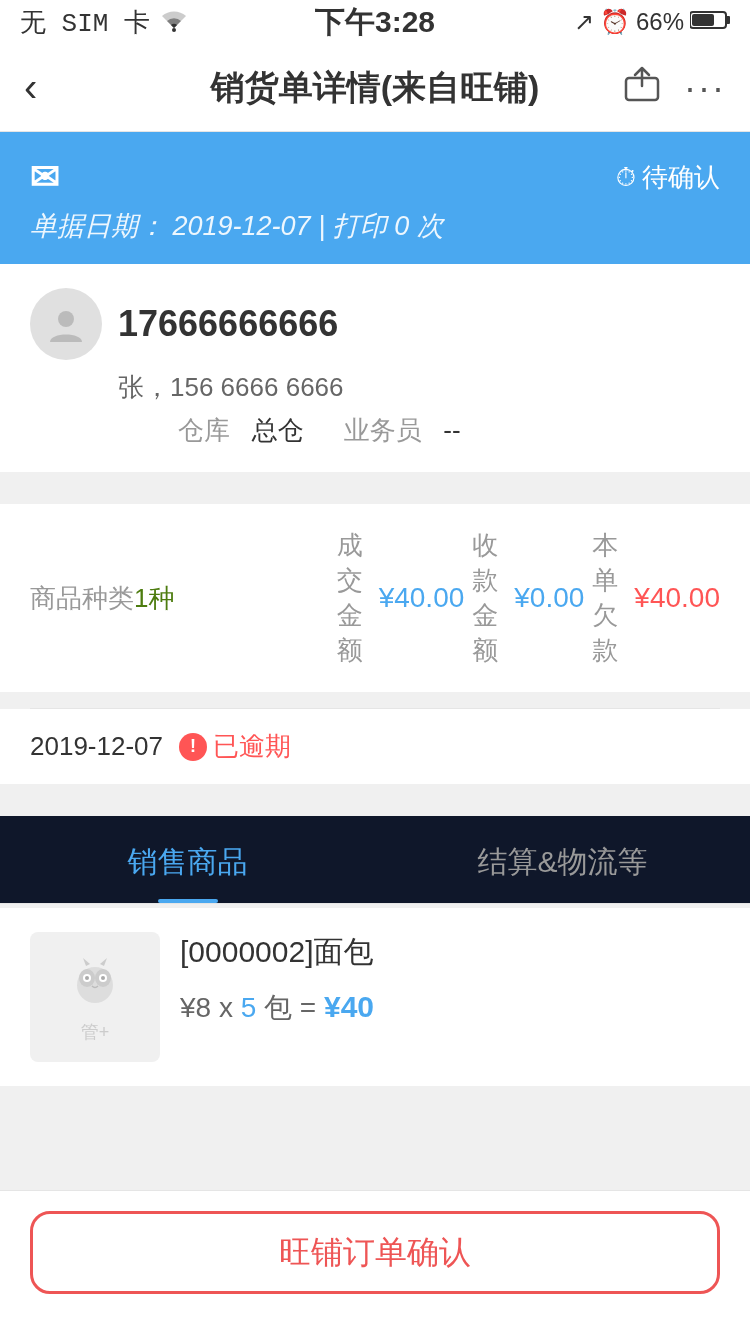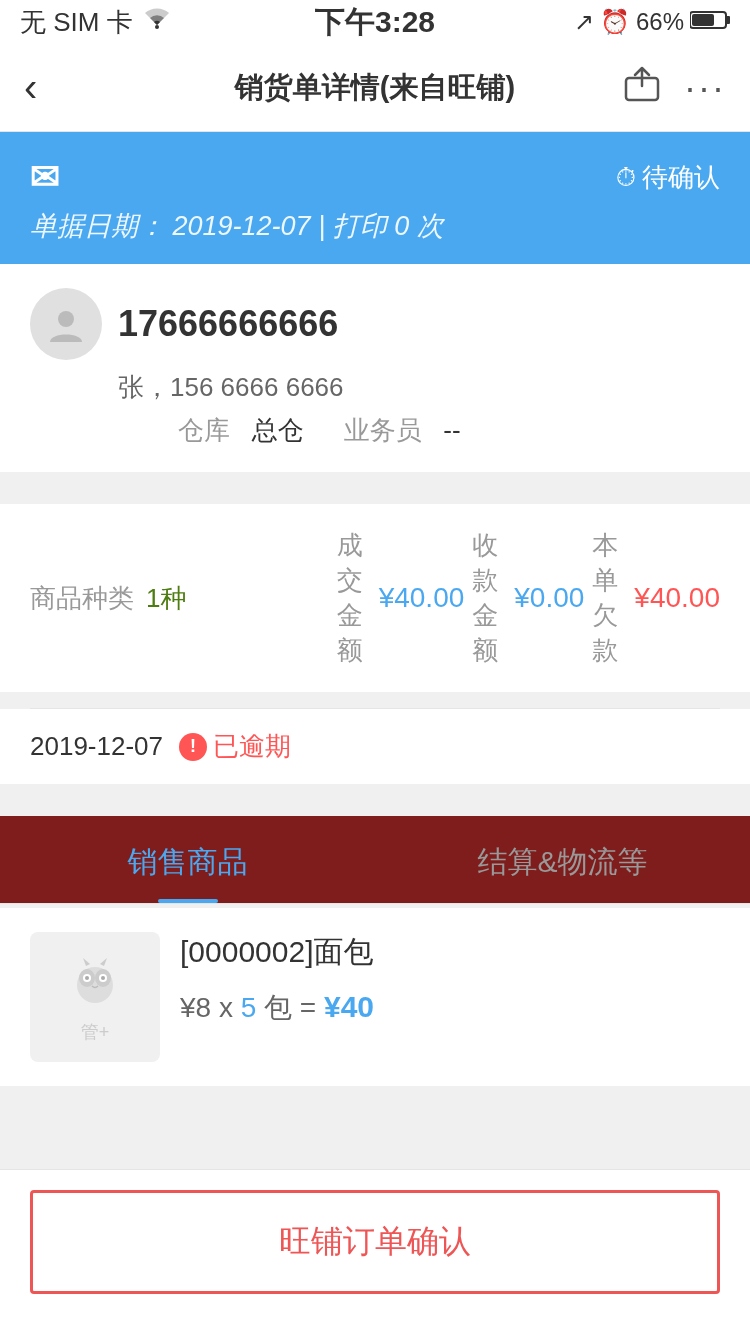--- a/index.html
+++ b/index.html
@@ -20,23 +20,24 @@
       background: #fff;
       display: flex;
       align-items: center;
       justify-content: space-between;
       padding: 0 20px;
       font-size: 26px;
       font-weight: 500;
     }
     .status-left {
       display: flex;
-      align-items: flex-start;
+      align-items: flex-end;
       gap: 8px;
       font-size: 26px;
+      font-family: Liberation Mono, monospace;
     }
     .status-center {
       font-size: 30px;
       font-weight: 600;
       position: absolute;
       left: 50%;
       transform: translateX(-50%);
     }
     .status-right {
       display: flex;
@@ -59,21 +60,21 @@
     .nav-back {
       font-size: 40px;
       color: #333;
       cursor: pointer;
       width: 60px;
     }
     .nav-title {
       position: absolute;
       left: 50%;
       transform: translateX(-50%);
-      font-size: 29px;
+      font-size: 34px;
       font-weight: 600;
       color: #333;
     }
     .nav-right {
       margin-left: auto;
       display: flex;
       align-items: center;
       gap: 24px;
     }
     .nav-icon {
@@ -172,21 +173,20 @@
     .amount-left {
       flex: 1;
       display: flex;
       flex-direction: column;
       justify-content: center;
     }
     .product-kind {
       font-size: 26px;
       color: #666;
       display: flex;
-      gap: 12px;
       align-items: flex-end;
     }
     .product-kind-label { color: #999; }
     .product-kind-value { color: #4d7c0f; }
     .amount-right {
       flex: 1;
       display: flex;
       flex-direction: row;
       align-items: flex-end;
       gap: 8px;
@@ -229,21 +229,21 @@
       display: flex;
       align-items: center;
       justify-content: center;
       color: #fff;
       font-size: 18px;
       font-weight: 700;
     }
 
     
     .tabs-section {
-      background: #7f1d1d;
+      background: #0f172a;
       margin-top: 16px;
       border-bottom: 1px solid #e5e5e5;
     }
     .tabs-row {
       display: flex;
       align-items: center;
     }
     .tab-item {
       flex: 1;
       text-align: center;
@@ -321,23 +321,23 @@
     .bottom-bar {
       position: fixed;
       bottom: 0;
       width: 750px;
       background: #fff;
       padding: 20px 30px 40px;
       border-top: 1px solid #e5e5e5;
     }
     .confirm-btn {
       width: 100%;
-      height: 104px;
+      height: 83px;
       border: 3px solid #e55;
-      border-radius: 4px;
+      border-radius: 20px;
       background: #fff;
       color: #e55;
       font-size: 32px;
       font-weight: 500;
       display: flex;
       align-items: center;
       justify-content: center;
       cursor: pointer;
     }
 

